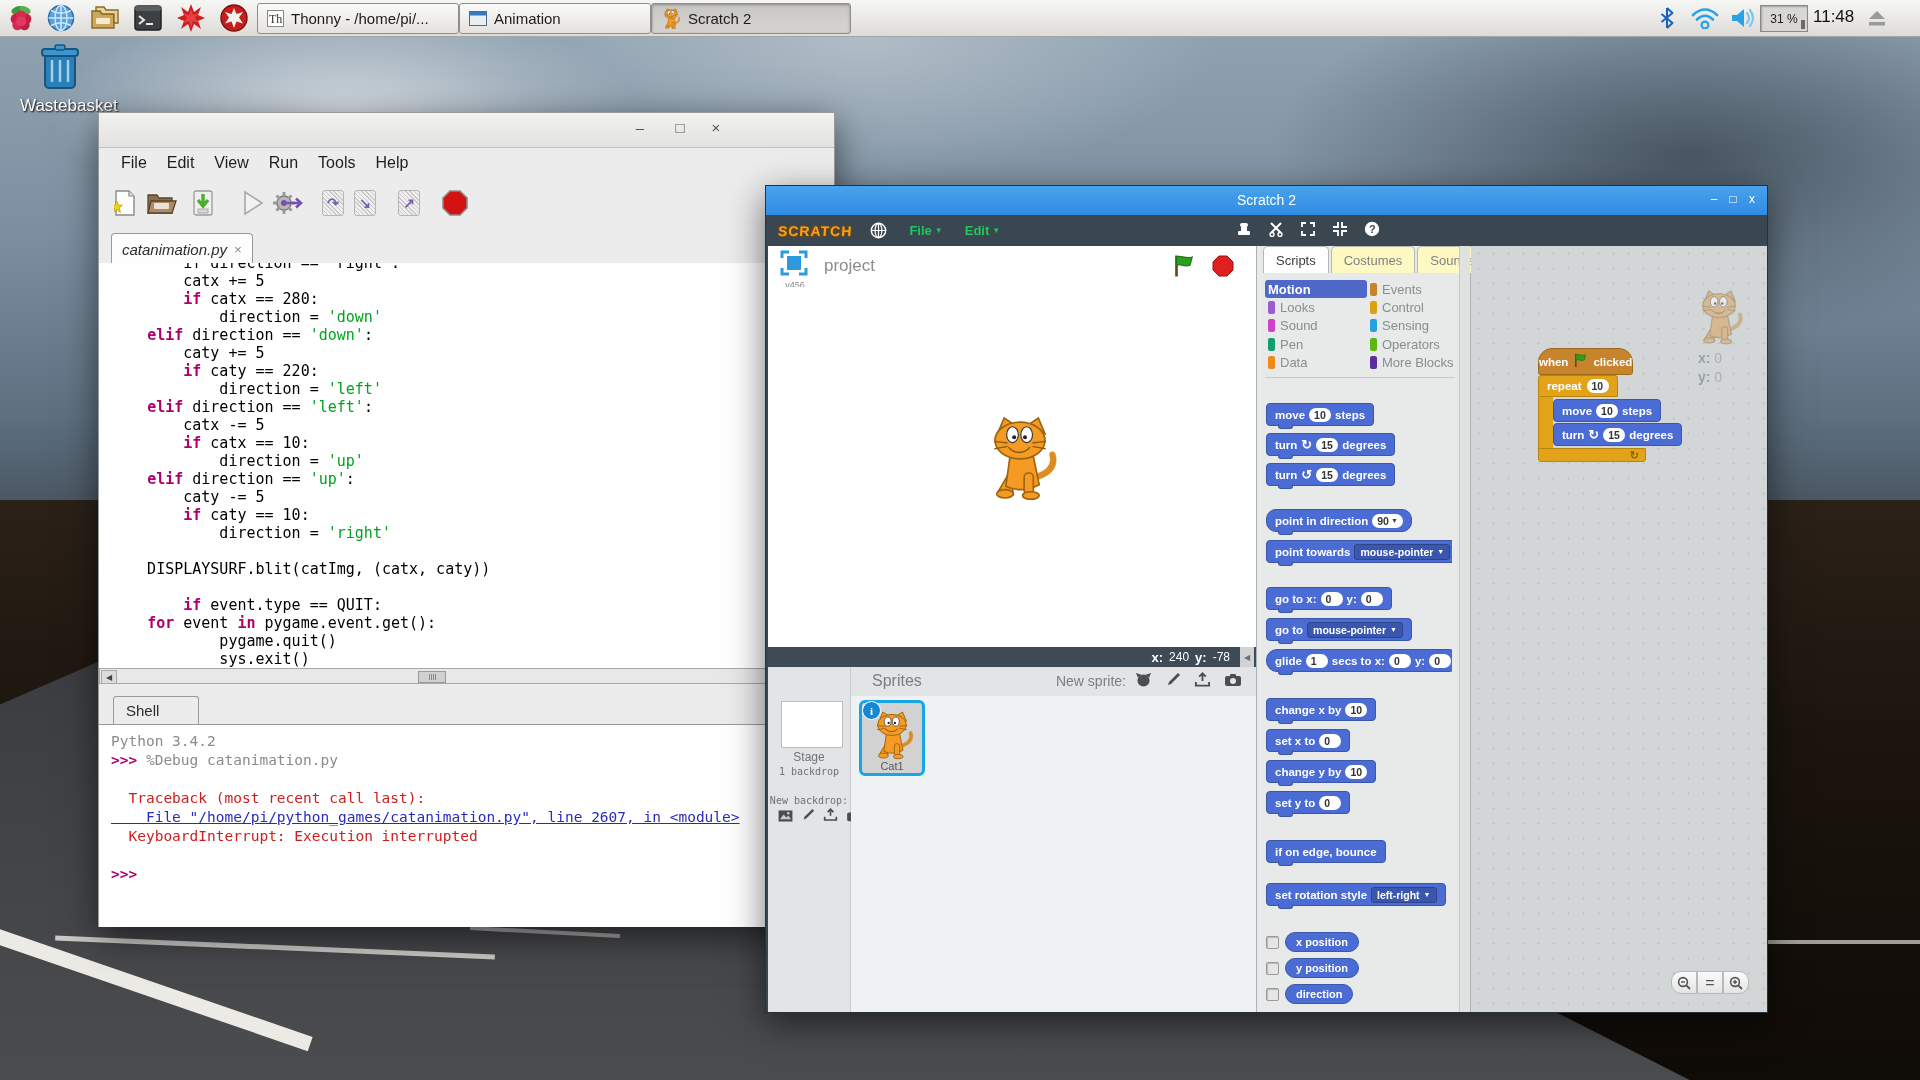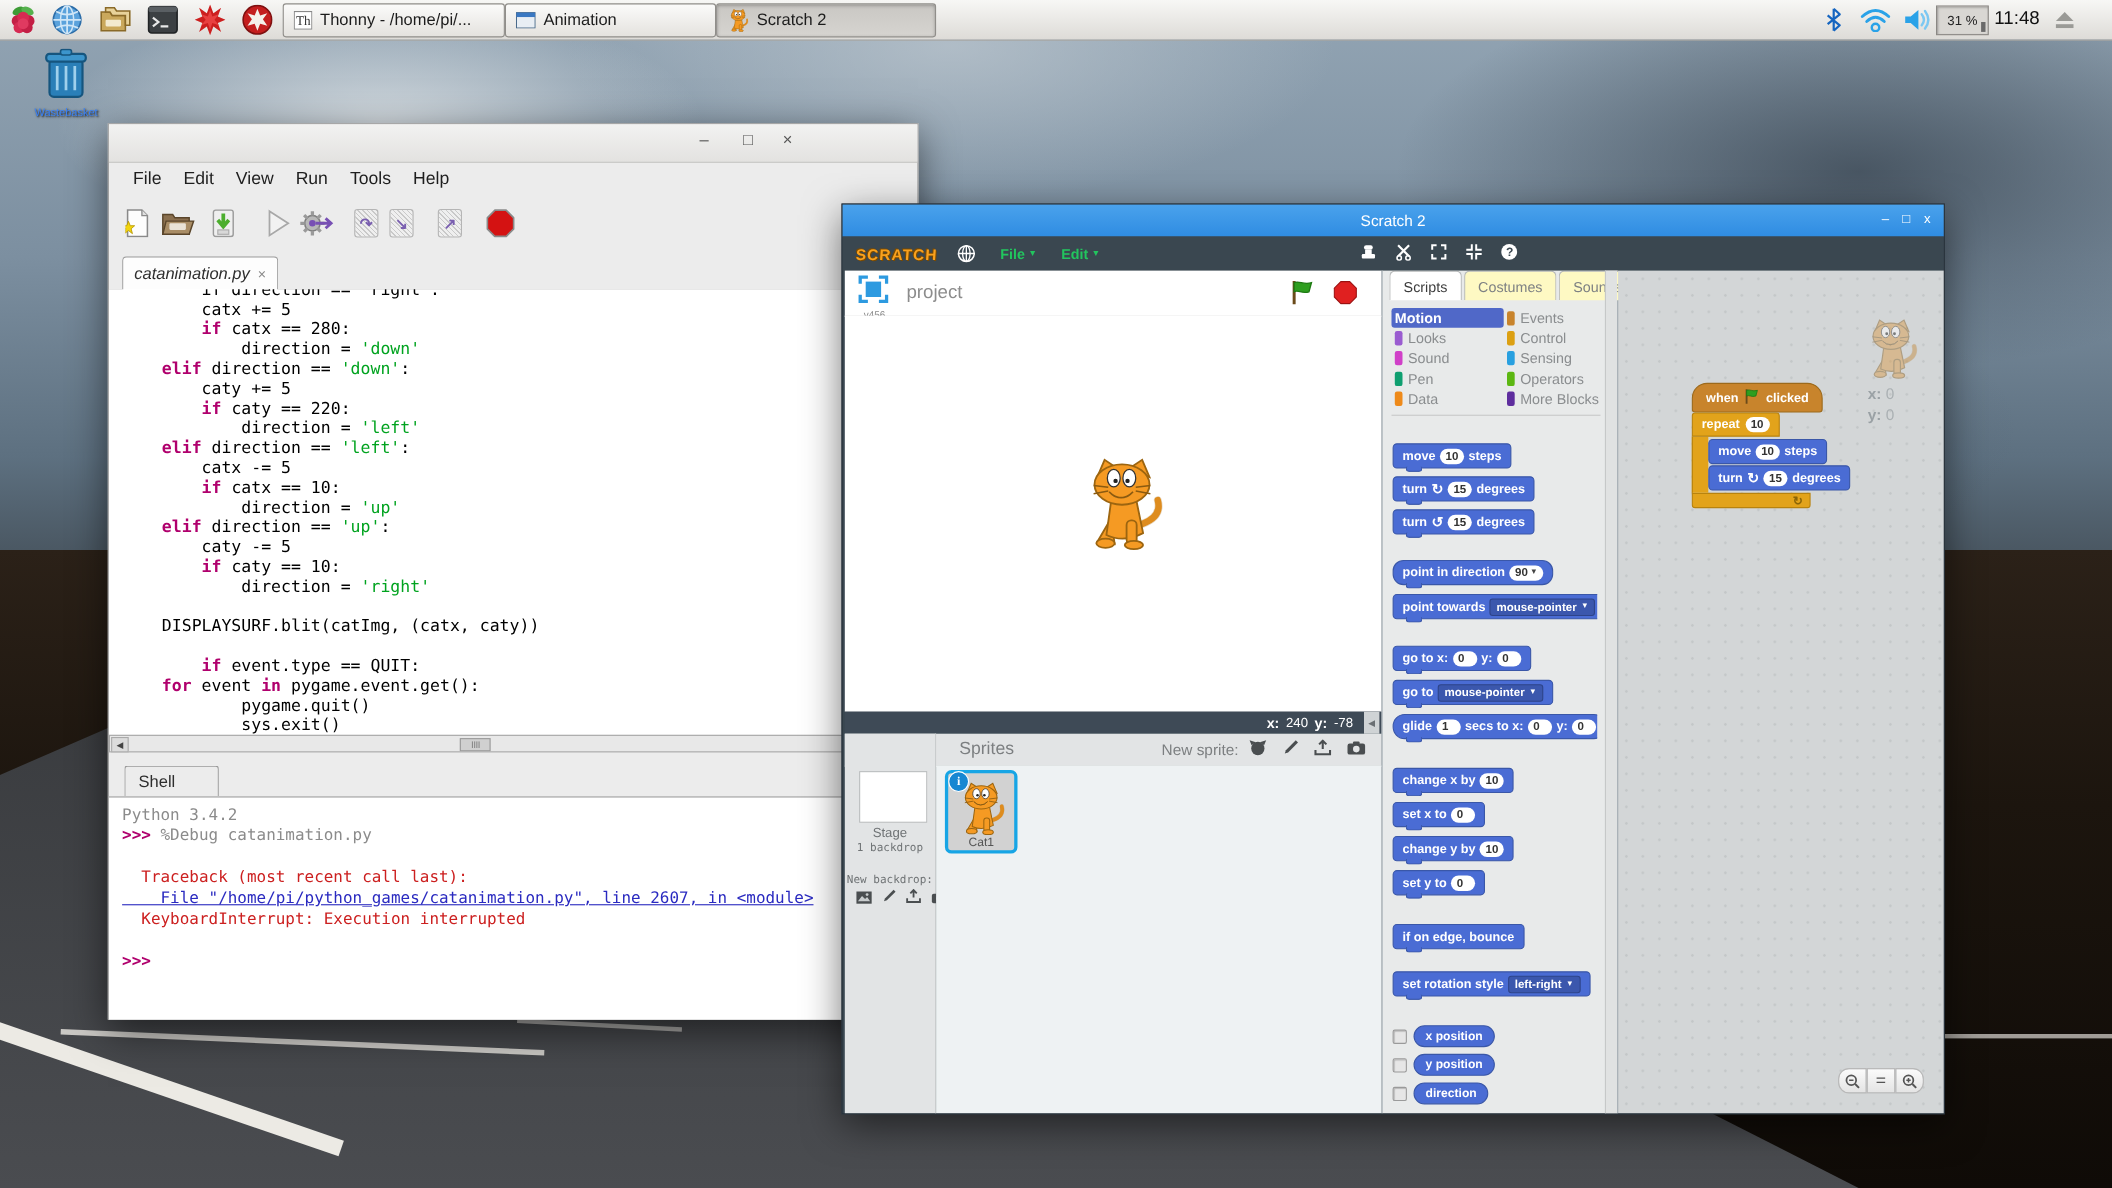--- a/index.html
+++ b/index.html
@@ -30,21 +30,21 @@
     border:1px solid #908e8a;border-radius:3px;display:flex;align-items:center;gap:7px;
     padding:0 9px;font-size:15px;color:#1c1c1c;white-space:nowrap;overflow:hidden;}
   .tb-btn.active{background:linear-gradient(#c9c7c3,#d6d4d0);box-shadow:inset 0 1px 3px rgba(0,0,0,.3);}
   .cpu{top:5px;width:46px;height:25px;border:1px solid #8a8884;background:#d9d7d3;
     box-shadow:inset 1px 1px 2px rgba(0,0,0,.25);font-size:12px;color:#222;
     display:flex;align-items:center;justify-content:center;gap:2px;}
   .cpu .bar{position:absolute;right:2px;bottom:2px;width:4px;height:9px;background:#6a6a6a;}
   .clock{top:7px;font-size:17px;color:#111;}
 
   
-  .wb-label{color:#3b82f6;font-size:10px;text-shadow:1px 1px 2px #000;}
+  .wb-label{color:#ffffff;font-size:17px;text-shadow:1px 1px 2px #000;}
 
   
   .window{box-shadow:0 10px 34px rgba(0,0,0,.55);}
 
   
   .thonny{left:98px;top:112px;width:735px;height:813px;background:#ececec;
     border:1px solid #9a9a9a;z-index:10;}
   .th-titlebar{left:0;top:0;width:100%;height:34px;background:linear-gradient(#f2f2f1,#e3e2e0);
     border-bottom:1px solid #c2c2c0;}
   .th-title{width:100%;top:8px;text-align:center;font-size:15px;color:#3c3c3c;}
@@ -162,21 +162,21 @@
   .rep-row{display:flex;align-items:center;gap:6px;width:max-content;}
   .rep-cb{width:11px;height:11px;background:#e6e6e6;border:1px solid #9a9a9a;border-radius:2px;box-shadow:inset 1px 1px 1px rgba(0,0,0,.2);}
   .rep{background:#4a6cd4;border:1px solid #3a57a8;border-radius:10px;height:18px;display:flex;
     align-items:center;color:#fff;font-size:11px;font-weight:bold;padding:0 10px;cursor:grab;}
 
   
   .scripts{left:705px;top:60px;width:296px;height:766px;background-color:#d3d6d7;
     background-image:radial-gradient(#c3c7c8 1.1px, rgba(0,0,0,0) 1.3px);background-size:15px 15px;}
   .wm-xy{font-size:14px;font-weight:bold;color:#9aa1a5;}
   .hat{position:relative;display:flex;width:max-content;align-items:center;gap:5px;height:25px;
-    background:#c8842c;border:1px solid #9c6a1c;border-radius:14px 14px 3px 3px;padding:0 12px;
+    background:#c8842c;border:1px solid #9c6a1c;border-radius:14px 14px 3px 3px;padding:0 0;
     color:#fff;font-size:11.5px;font-weight:bold;cursor:grab;}
   .cb-top{position:relative;display:flex;width:max-content;align-items:center;gap:5px;height:20px;
     background:#e2a31b;border:1px solid #b8830e;border-radius:3px 3px 0 0;padding:0 8px;
     color:#fff;font-size:11.5px;font-weight:bold;}
   .cb-side{display:flex;}
   .cb-arm{width:14px;background:#e2a31b;border-left:1px solid #b8830e;}
   .cb-inner{padding:2px 0;display:flex;flex-direction:column;gap:1px;}
   .cb-bot{width:100px;height:12px;background:#e2a31b;border:1px solid #b8830e;border-radius:0 0 3px 3px;
     display:flex;align-items:center;justify-content:flex-end;padding-right:6px;color:#8a6508;
     font-size:11px;font-weight:bold;}

